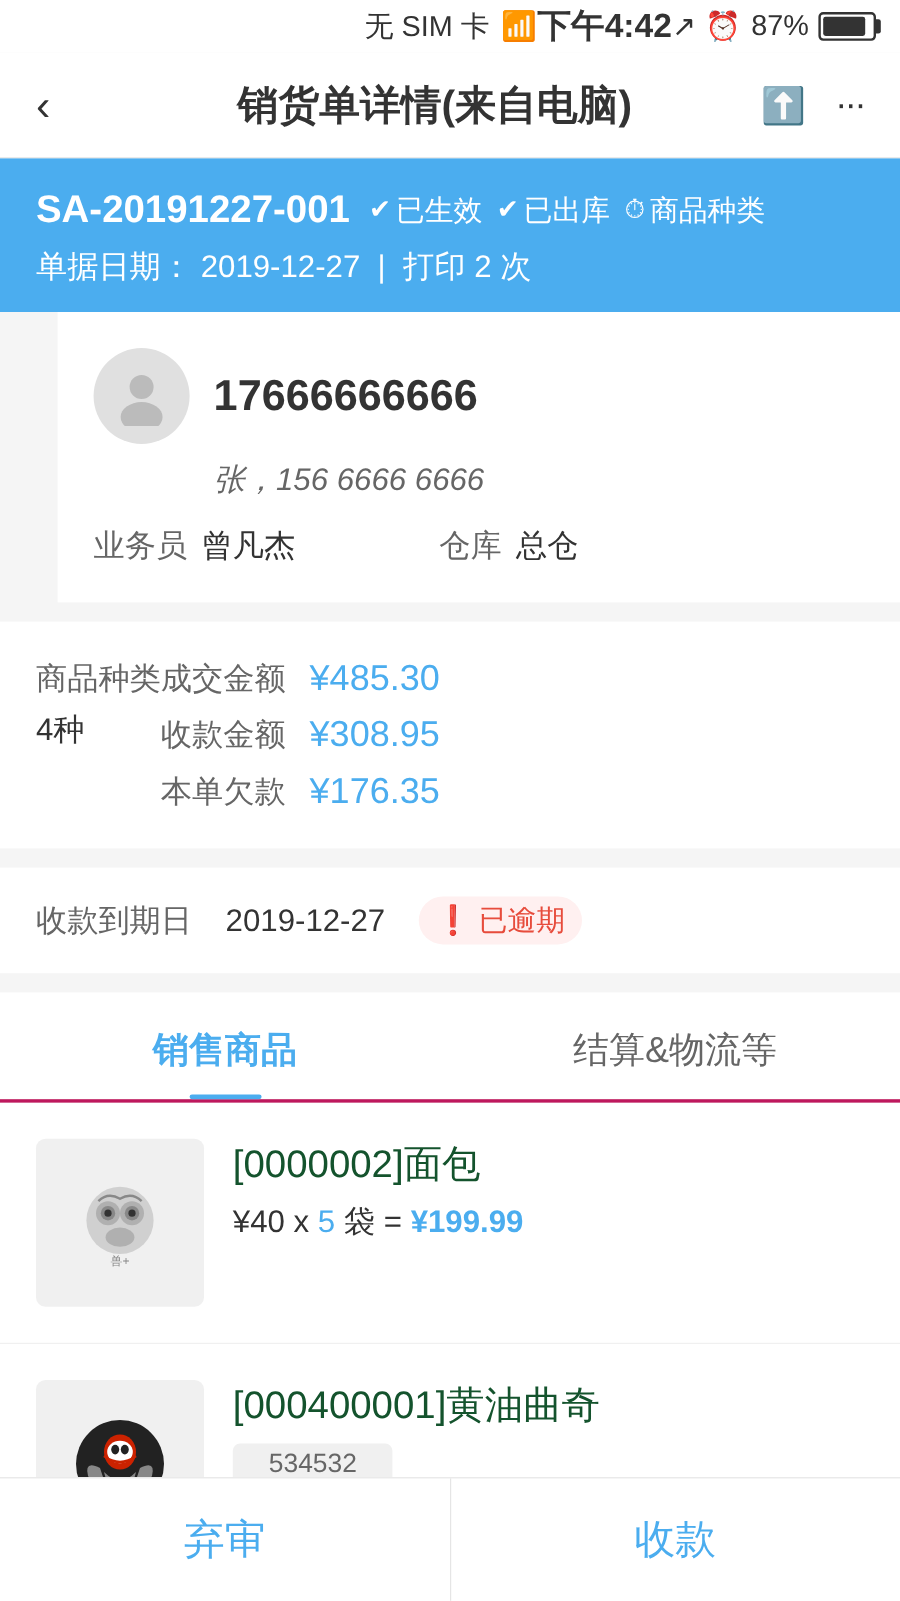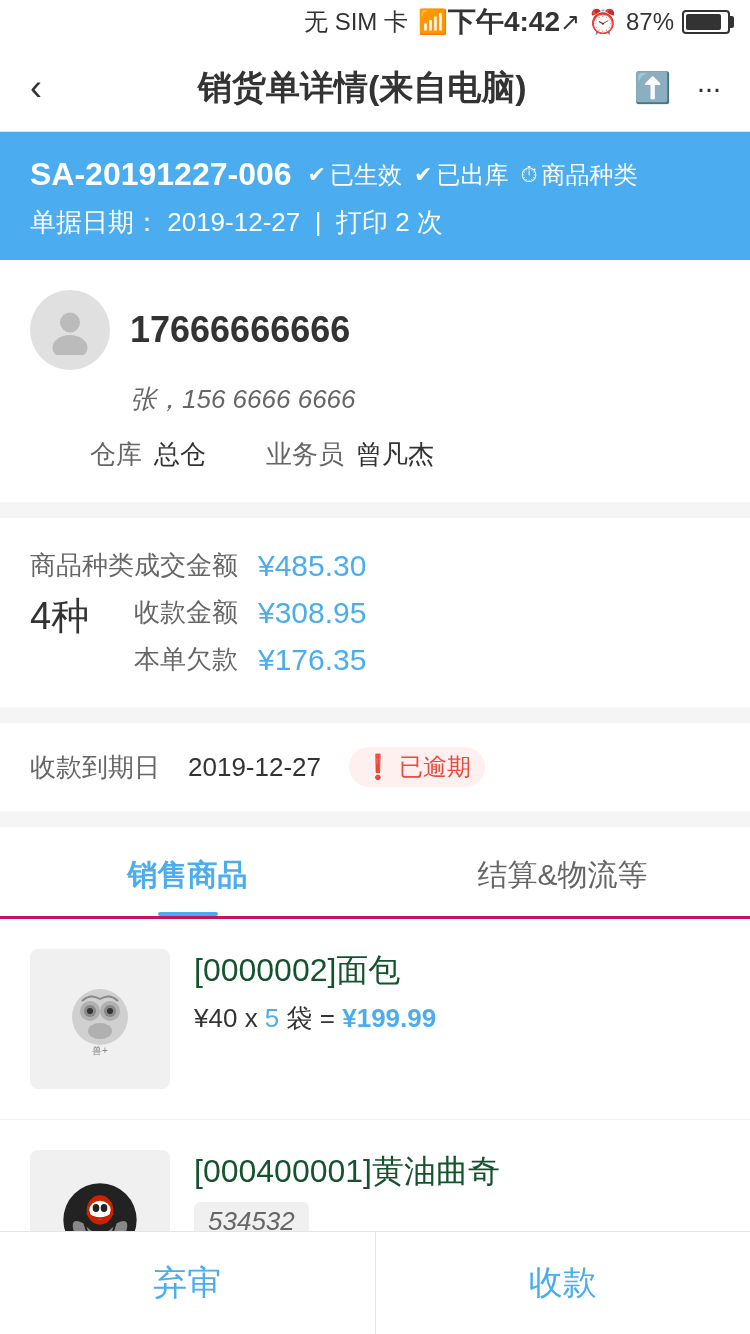--- a/index.html
+++ b/index.html
@@ -95,20 +95,21 @@
     .date-line {
       font-size: 26px;
       color: #fff;
     }
 
     
     .customer-section {
       background: #fff;
       padding: 30px;
       margin-bottom: 16px;
+      margin-left: 48px;
     }
     .customer-row {
       display: flex;
       align-items: center;
       gap: 20px;
       margin-bottom: 12px;
     }
     .avatar {
       width: 80px; height: 80px;
       border-radius: 50%;
@@ -149,21 +150,21 @@
       display: flex;
       justify-content: flex-start;
       align-items: flex-start;
     }
     .stats-left {
       display: flex;
       flex-direction: column;
       gap: 8px;
     }
     .stat-label { font-size: 26px; color: #666; }
-    .stat-value-main { font-size: 38px; color: #333; font-weight: 500; }
+    .stat-value-main { font-size: 26px; color: #333; font-weight: 500; }
     .stats-right {
       display: flex;
       flex-direction: column;
       gap: 12px;
       align-items: flex-end;
     }
     .stat-row {
       display: flex;
       gap: 20px;
       align-items: center;
@@ -244,25 +245,24 @@
       justify-content: center;
       overflow: hidden;
     }
     .product-thumb svg { width: 80px; height: 80px; }
     .product-info { flex: 1; }
     .product-name { font-size: 32px; color: #14532d; margin-bottom: 8px; font-weight: 500; }
     .product-sku-badge {
       display: inline-block;
       background: #f0f0f0;
       border-radius: 6px;
-      padding: 4px 14px;
-      font-size: 26px;
+      padding: 4px 30px;
+      font-size: 22px;
       color: #666;
       margin-bottom: 12px;
-      font-style: italic;
     }
     .product-price { font-size: 26px; color: #333; }
     .product-price .qty { color: #4BADEF; }
     .product-price .total { color: #4BADEF; font-weight: 600; }
 
     
     .bottom-bar {
       position: fixed;
       bottom: 0;
       width: 750px;
@@ -305,21 +305,21 @@
   <div class="nav-back">‹</div>
   <div class="nav-title">销货单详情(来自电脑)</div>
   <div class="nav-actions">
     <span style="font-size:30px;">⬆️</span>
     <span style="font-size:30px; letter-spacing:-2px;">···</span>
   </div>
 </div>
 
 <div class="header-banner">
   <div class="header-order-row">
-    <span class="order-number">SA-20191227-006</span>
+    <span class="order-number">SA-20191227-001</span>
     <div class="status-badges">
       <span class="badge">
         <span class="badge-icon">✔</span>
         <span>已生效</span>
       </span>
       <span class="badge">
         <span class="badge-icon">✔</span>
         <span>已出库</span>
       </span>
       <span class="badge">
@@ -341,27 +341,27 @@
     <div class="avatar">
       <svg viewBox="0 0 40 40" width="50" height="50" xmlns="http://www.w3.org/2000/svg">
         <circle cx="20" cy="14" r="8" fill="#bbb"></circle>
         <ellipse cx="20" cy="34" rx="14" ry="10" fill="#bbb"></ellipse>
       </svg>
     </div>
     <span class="customer-name">17666666666</span>
   </div>
   <div class="customer-sub">张，156 6666 6666</div>
   <div class="customer-meta">
+    <div class="meta-item">
+      <span class="meta-label">业务员</span>
+      <span class="meta-value">曾凡杰</span>
+    </div>
     <div class="meta-item" style="margin-left: 60px;">
       <span class="meta-label">仓库</span>
       <span class="meta-value">总仓</span>
-    </div>
-    <div class="meta-item">
-      <span class="meta-label">业务员</span>
-      <span class="meta-value">曾凡杰</span>
     </div>
   </div>
 </div>
 
 <div class="stats-section">
   <div class="stats-left">
     <span class="stat-label">商品种类</span>
     <span class="stat-value-main">4种</span>
   </div>
   <div class="stats-right">

